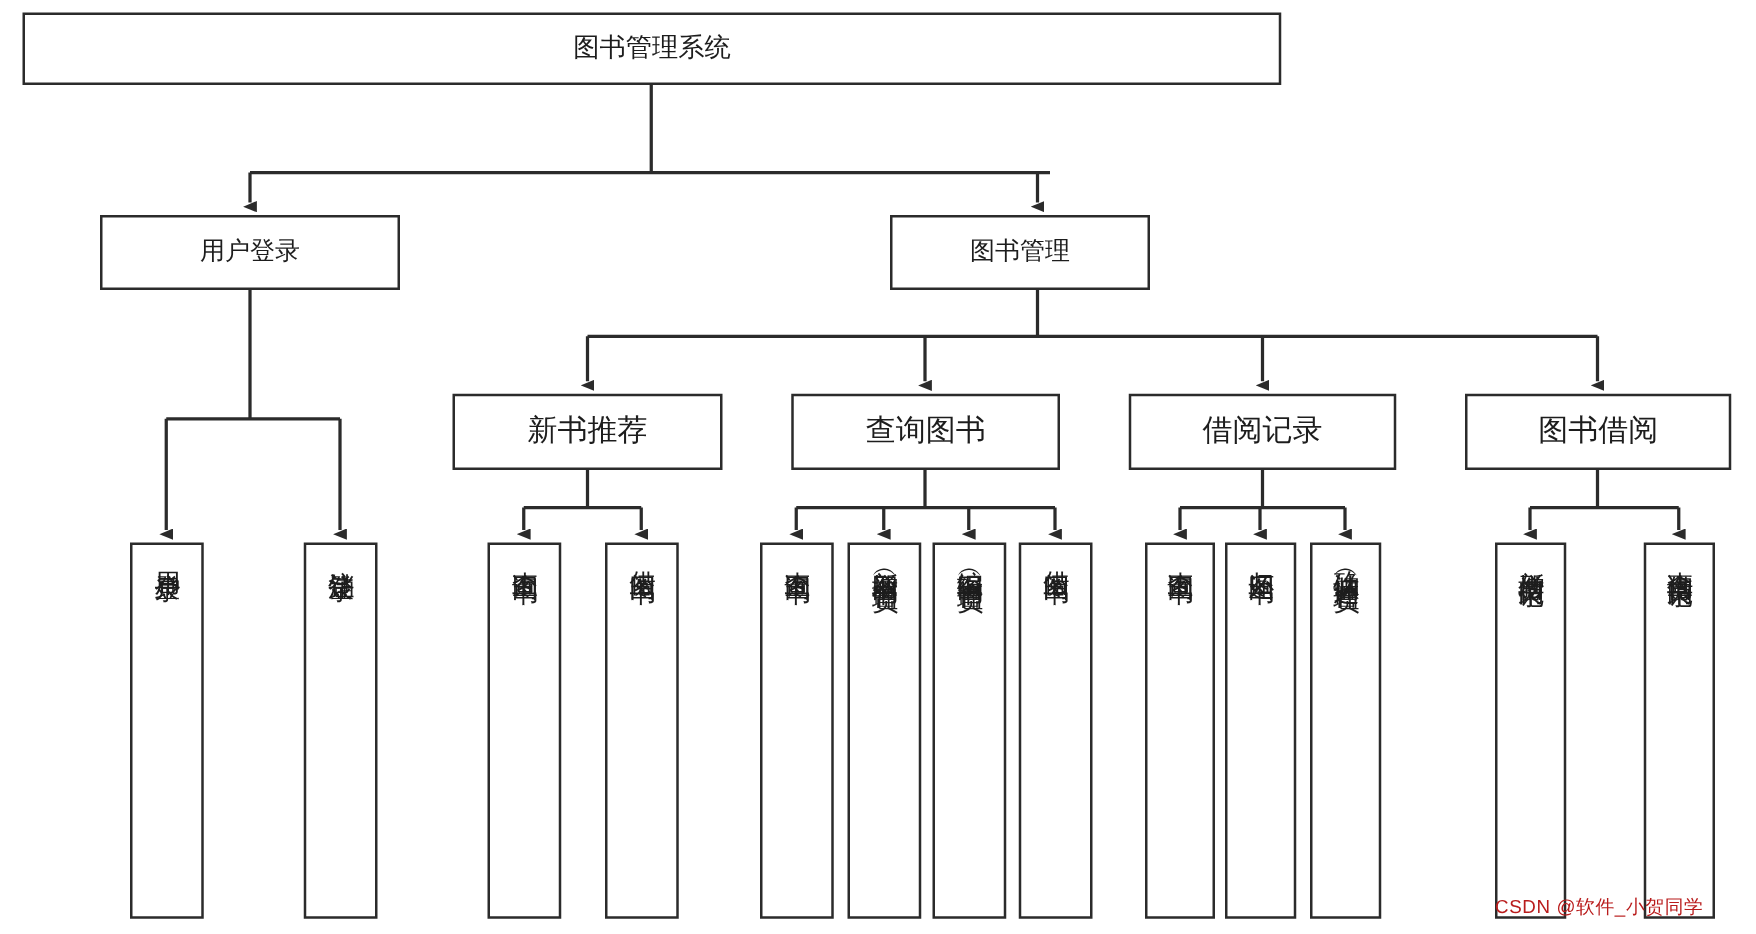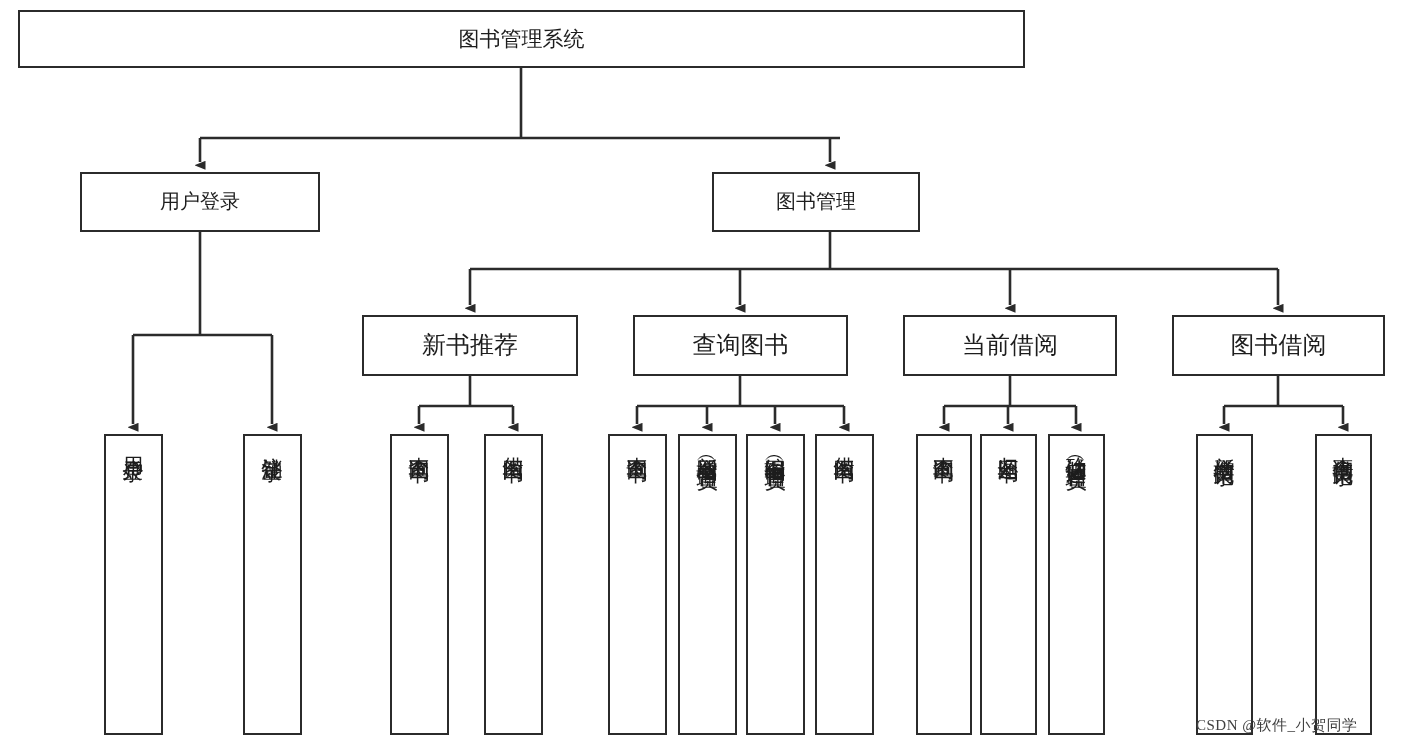--- a/index.html
+++ b/index.html
@@ -129,21 +129,21 @@
     <span class="label">图书管理</span>
   </div>
 
   <div class="node node-l2" style="left: 362px; top: 315px; width: 216px; height: 61px; border-color: rgb(43, 43, 43); color: rgb(29, 29, 29);">
     <span class="label">新书推荐</span>
   </div>
   <div class="node node-l2" style="left: 633px; top: 315px; width: 215px; height: 61px; border-color: rgb(43, 43, 43); color: rgb(29, 29, 29);">
     <span class="label">查询图书</span>
   </div>
   <div class="node node-l2" style="left: 903px; top: 315px; width: 214px; height: 61px; border-color: rgb(43, 43, 43); color: rgb(29, 29, 29);">
-    <span class="label">当前借阅</span>
+    <span class="label">借阅记录</span>
   </div>
   <div class="node node-l2" style="left: 1172px; top: 315px; width: 213px; height: 61px; border-color: rgb(43, 43, 43); color: rgb(29, 29, 29);">
     <span class="label">图书借阅</span>
   </div>
 
   <div class="node node-leaf" style="left: 104px; top: 434px; width: 59px; height: 301px; border-color: rgb(43, 43, 43); color: rgb(29, 29, 29);">
     <span class="label">用户登录</span>
   </div>
   <div class="node node-leaf" style="left: 243px; top: 434px; width: 59px; height: 301px; border-color: rgb(43, 43, 43); color: rgb(29, 29, 29);">
     <span class="label">注销登录</span>
@@ -175,15 +175,15 @@
   <div class="node node-leaf" style="left: 1048px; top: 434px; width: 57px; height: 301px; border-color: rgb(43, 43, 43); color: rgb(29, 29, 29);">
     <span class="label">确认归还（管理员）</span>
   </div>
   <div class="node node-leaf" style="left: 1196px; top: 434px; width: 57px; height: 301px; border-color: rgb(43, 43, 43); color: rgb(29, 29, 29);">
     <span class="label">新增借阅记录</span>
   </div>
   <div class="node node-leaf" style="left: 1315px; top: 434px; width: 57px; height: 301px; border-color: rgb(43, 43, 43); color: rgb(29, 29, 29);">
     <span class="label">查询借阅记录</span>
   </div>
 
-  <span class="watermark" style="left: 1196px; top: 716px; color: #404040; font-family: Liberation Serif, serif;">CSDN @软件_小贺同学</span>
+  <span class="watermark" style="left: 1196px; top: 716px; color: #b91c1c;">CSDN @软件_小贺同学</span>
 
 </div>
 
 </body></html>

